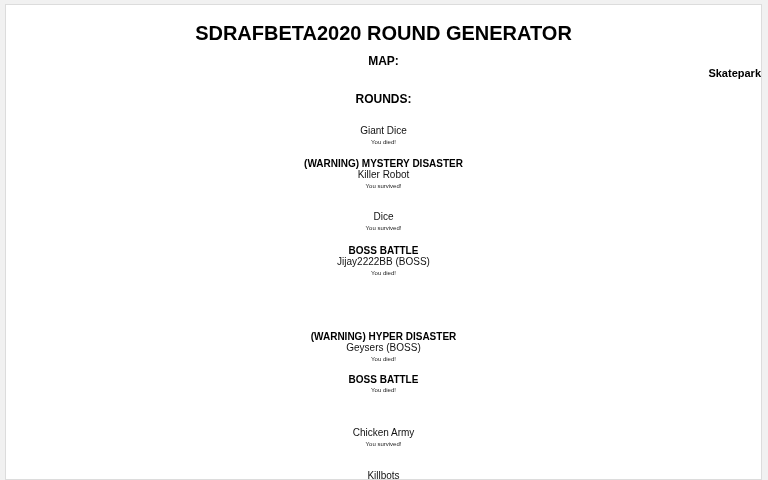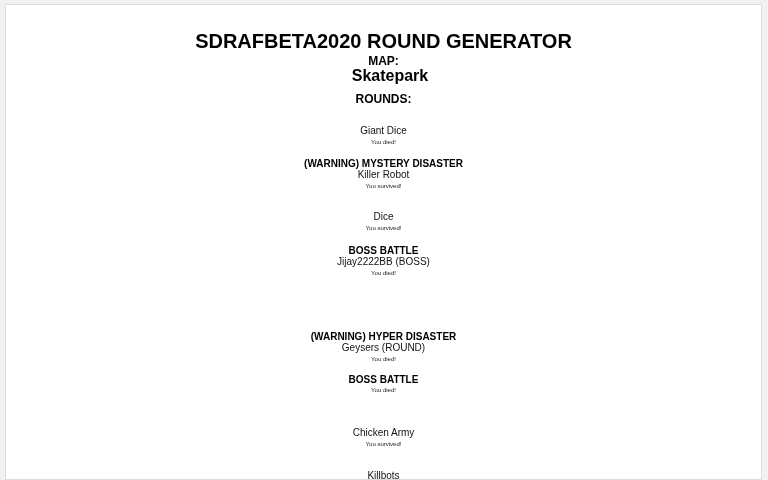--- a/index.html
+++ b/index.html
@@ -12,25 +12,25 @@
   }
   .page {
     position:absolute; left:5px; top:4px; width:757px; height:476px;
     background:#fff;
     border:1px solid #dcdcdc;
     box-sizing:border-box;
     overflow:hidden;
     text-align:center;
   }
   .title {
-    font-weight:bold; font-size:20px; margin:12px;
+    font-weight:bold; font-size:20px; margin:4px;
     position:absolute; left:0; right:0; top:13px;
   }
   .map-label { position:absolute; left:0; right:0; top:49px; font-weight:bold; font-size:12px; }
-  .map-value { position:absolute; left:13px; right:0; top:62px; font-weight:bold; font-size:16px; }
+  .map-value { position:absolute; left:13px; right:0; top:62px; font-weight:bold; font-size:11px;text-align:right; }
   .rounds-label { position:absolute; left:0; right:0; top:87px; font-weight:bold; font-size:12px; }
   .round { position:absolute; left:0; right:0; }
   .round .tag { font-weight:bold; font-size:10px; line-height:11px; }
   .round .name { font-size:10px; line-height:12px; color:#111; }
   .round .result { font-size:6px; line-height:10px; color:#222; }
 </style>
 </head>
 <body>
 
 <div class="page">
@@ -52,21 +52,21 @@
     <div class="name">Dice</div>
     <div class="result">You survived!</div>
   </div>
   <div class="round" style="top:240px">
     <div class="tag">BOSS BATTLE</div>
     <div class="name">Jijay2222BB (BOSS)</div>
     <div class="result">You died!</div>
   </div>
   <div class="round" style="top:326px">
     <div class="tag">(WARNING) HYPER DISASTER</div>
-    <div class="name">Geysers (ROUND)</div>
+    <div class="name">Geysers (BOSS)</div>
     <div class="result">You died!</div>
   </div>
   <div class="round" style="top:369px">
     <div class="tag">BOSS BATTLE</div>
     <div class="result">You died!</div>
   </div>
   <div class="round" style="top:422px">
     <div class="name">Chicken Army</div>
     <div class="result">You survived!</div>
   </div>

